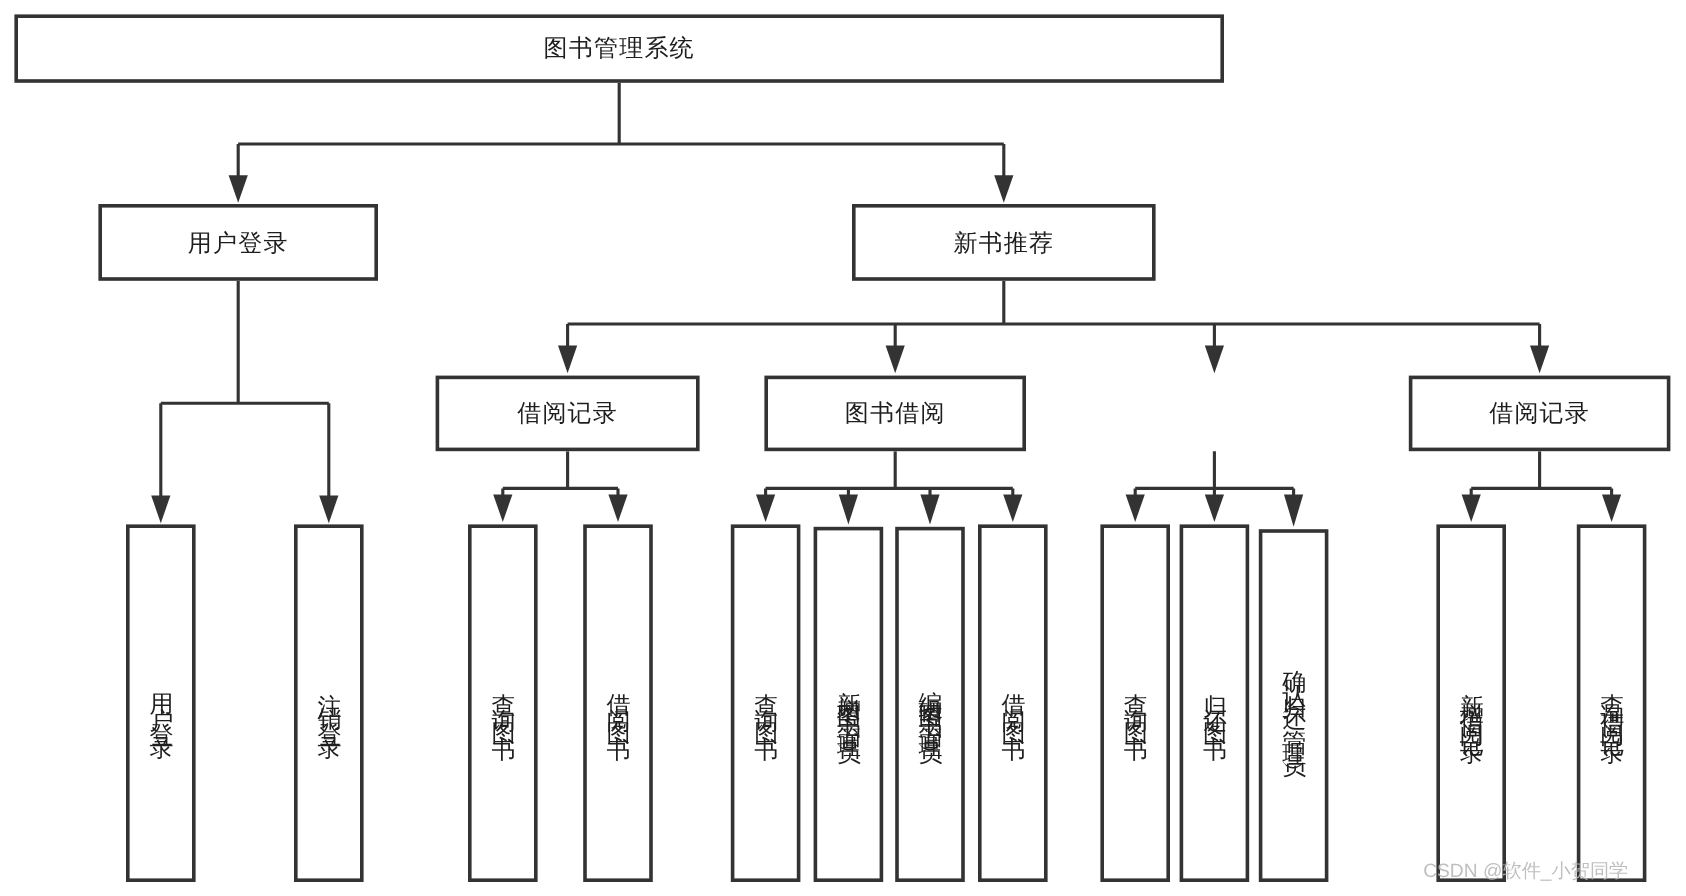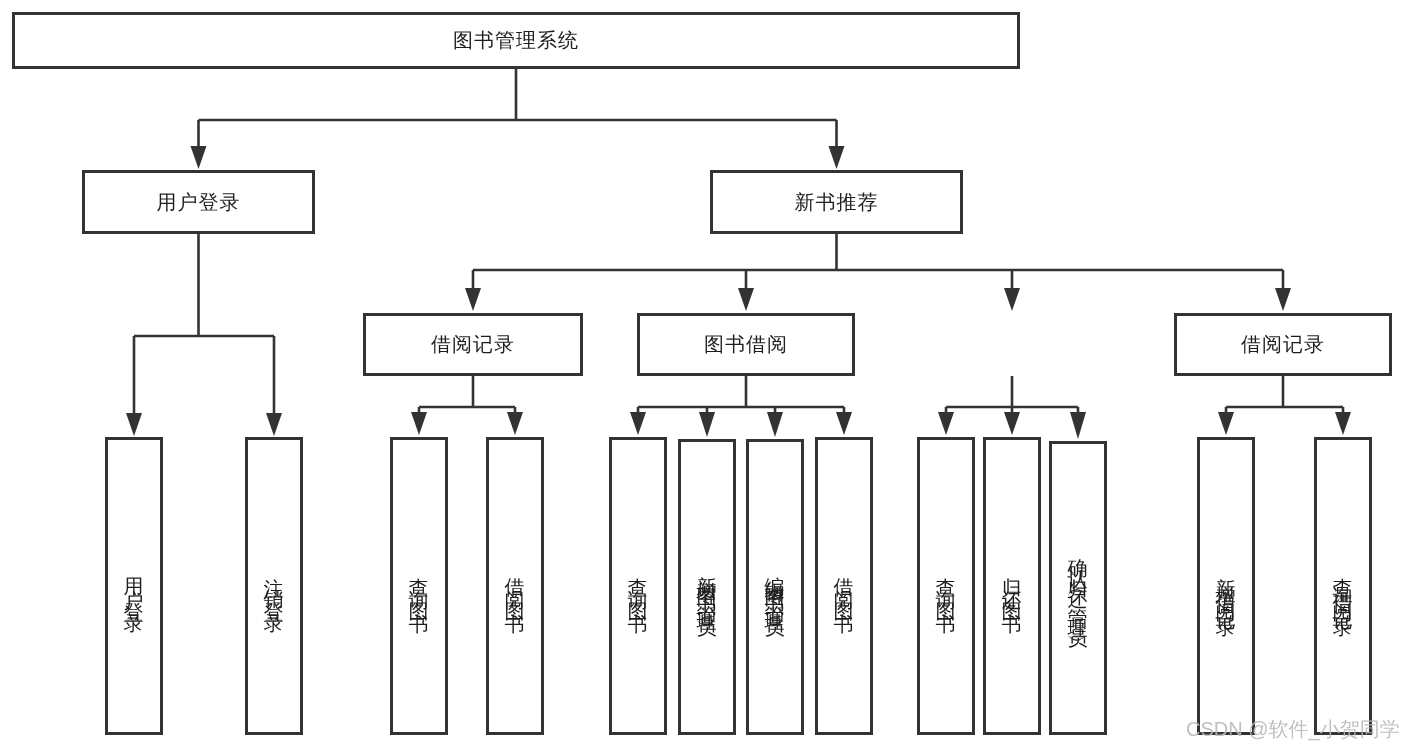--- a/index.html
+++ b/index.html
@@ -50,21 +50,21 @@
     white-space: nowrap;
   }
   .ls12 { letter-spacing: 12px; }
   .ls10 { letter-spacing: 10px; }
   .ls8  { letter-spacing: 8px; }
   .ls6  { letter-spacing: 6px; }
   .watermark {
     position: absolute;
     left: 1186px;
     top: 716px;
-    font-size: 20px;
+    font-size: 16px;
     color: var(--watermark);
     opacity: 0.9;
     white-space: nowrap;
     z-index: 3;
   }
 </style>
 </head>
 <body>
 
 <div class="stage">

